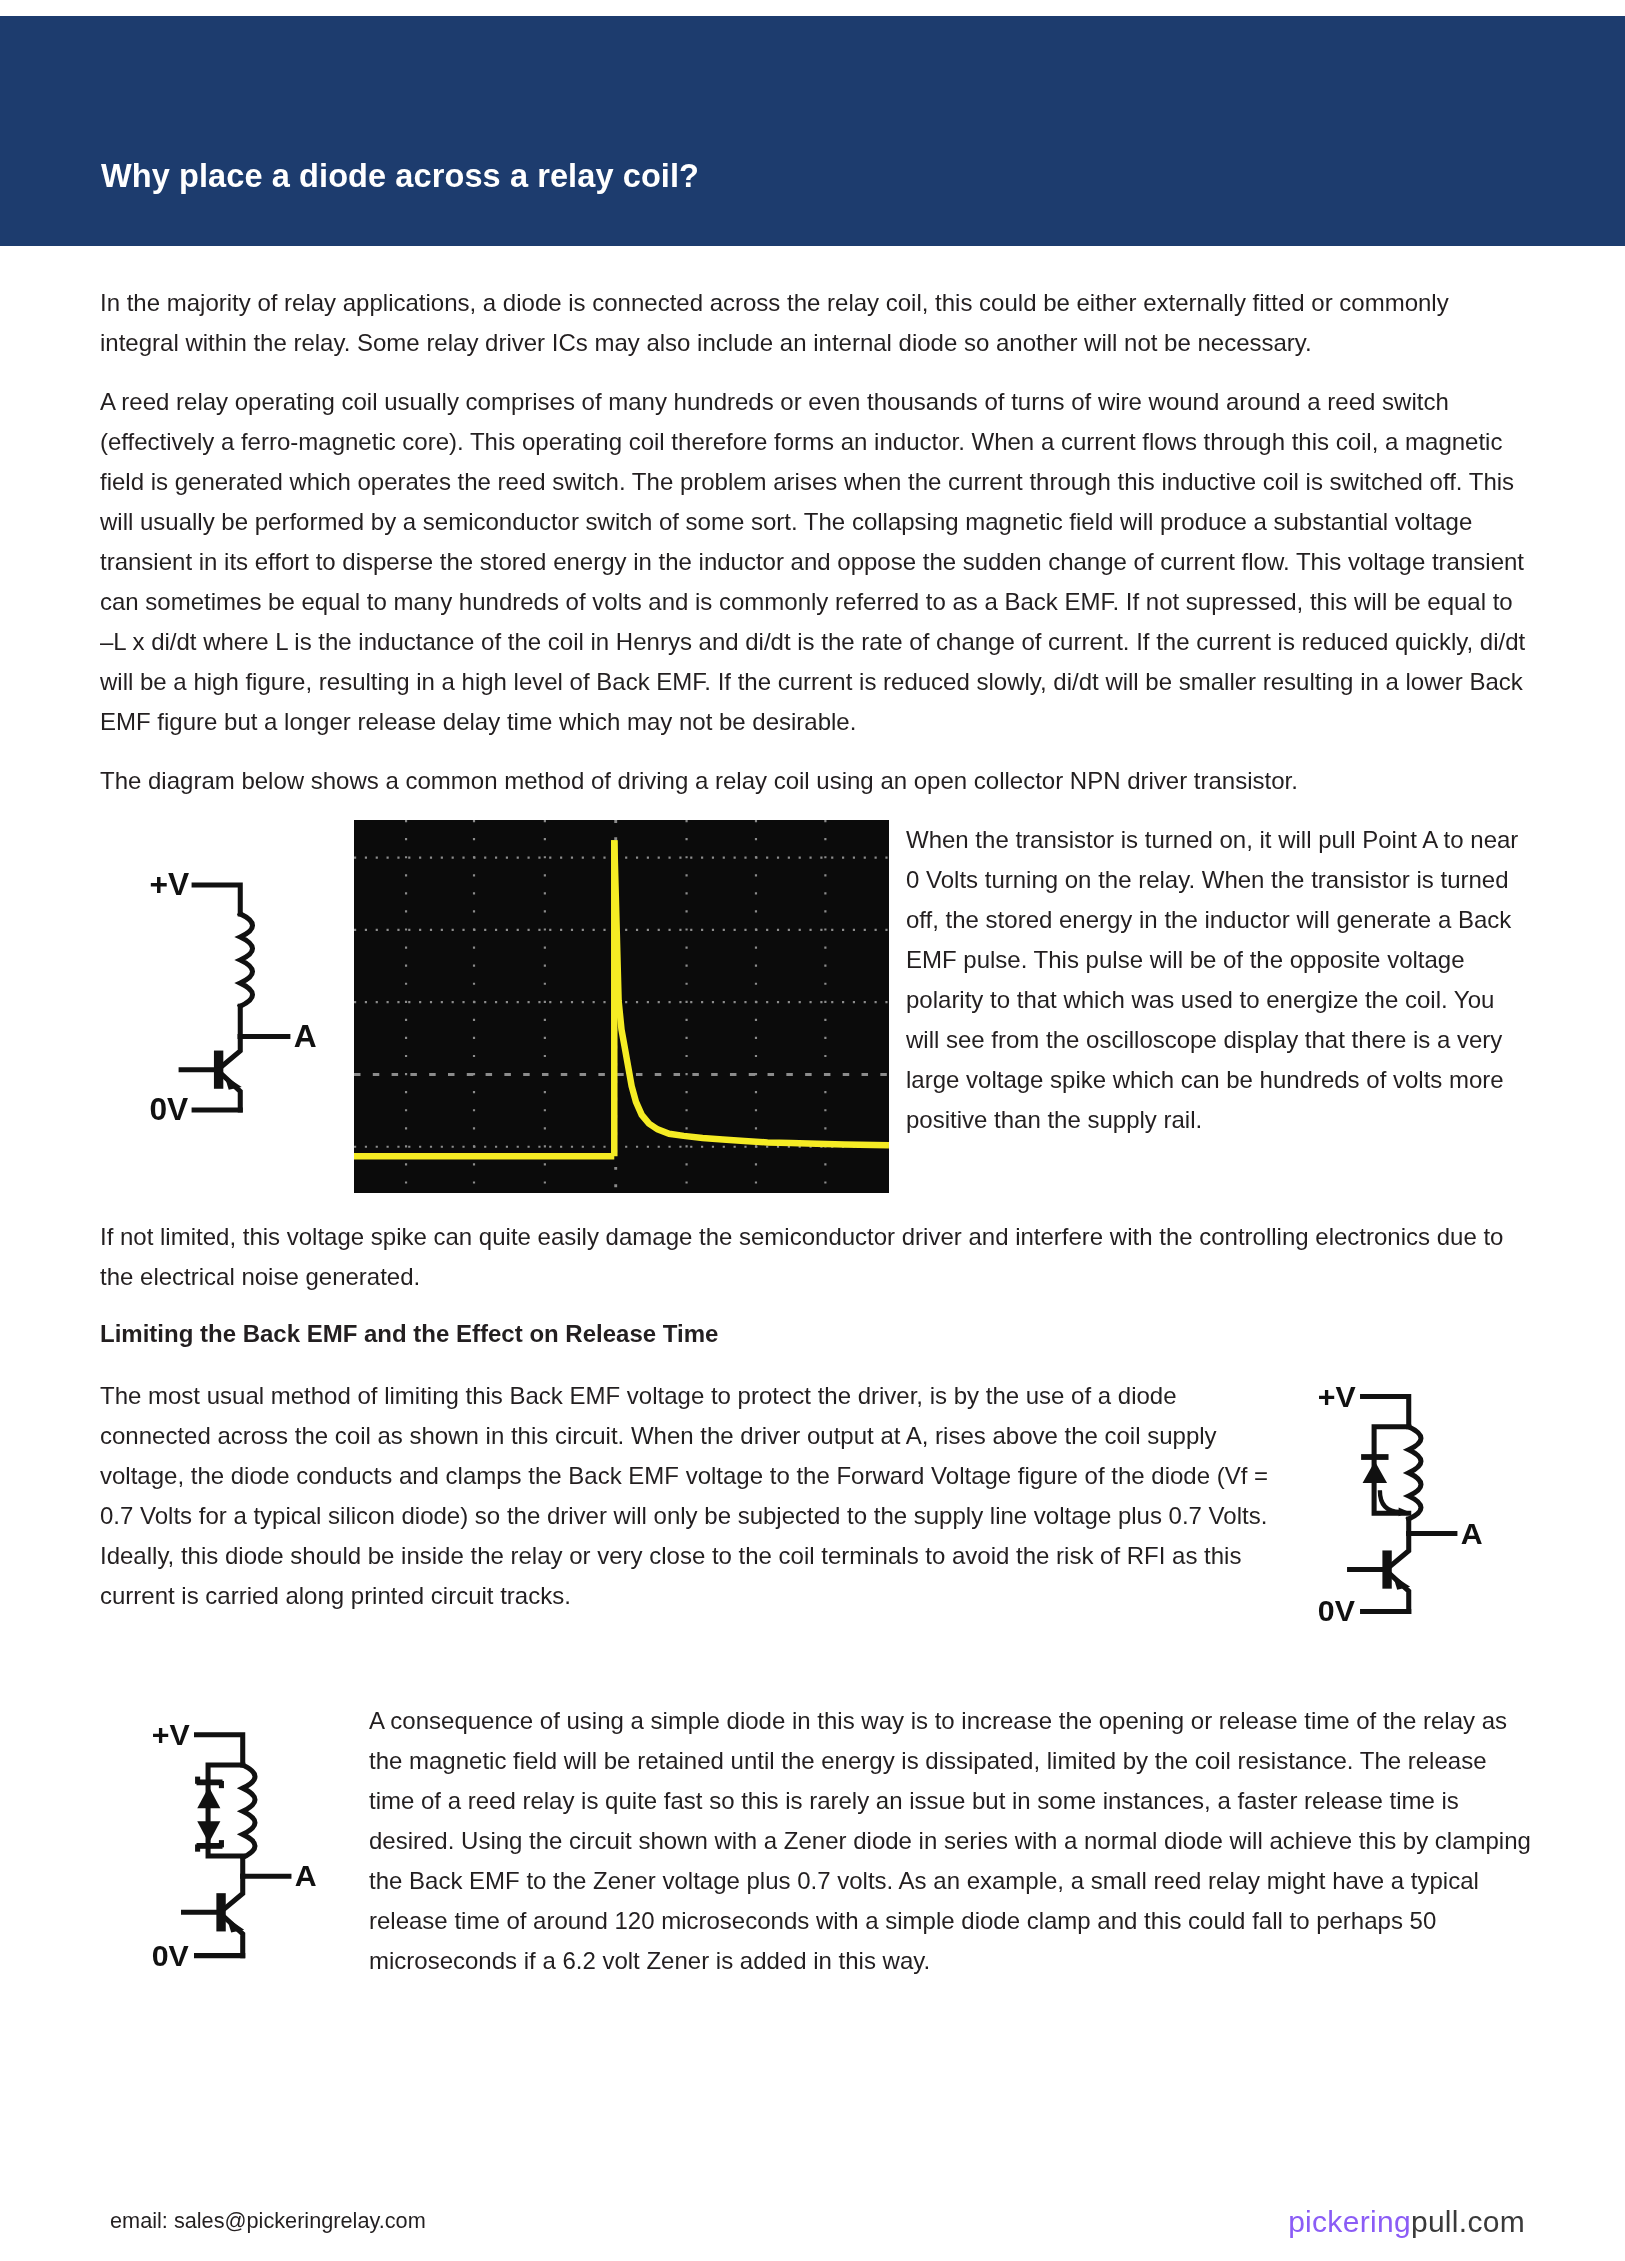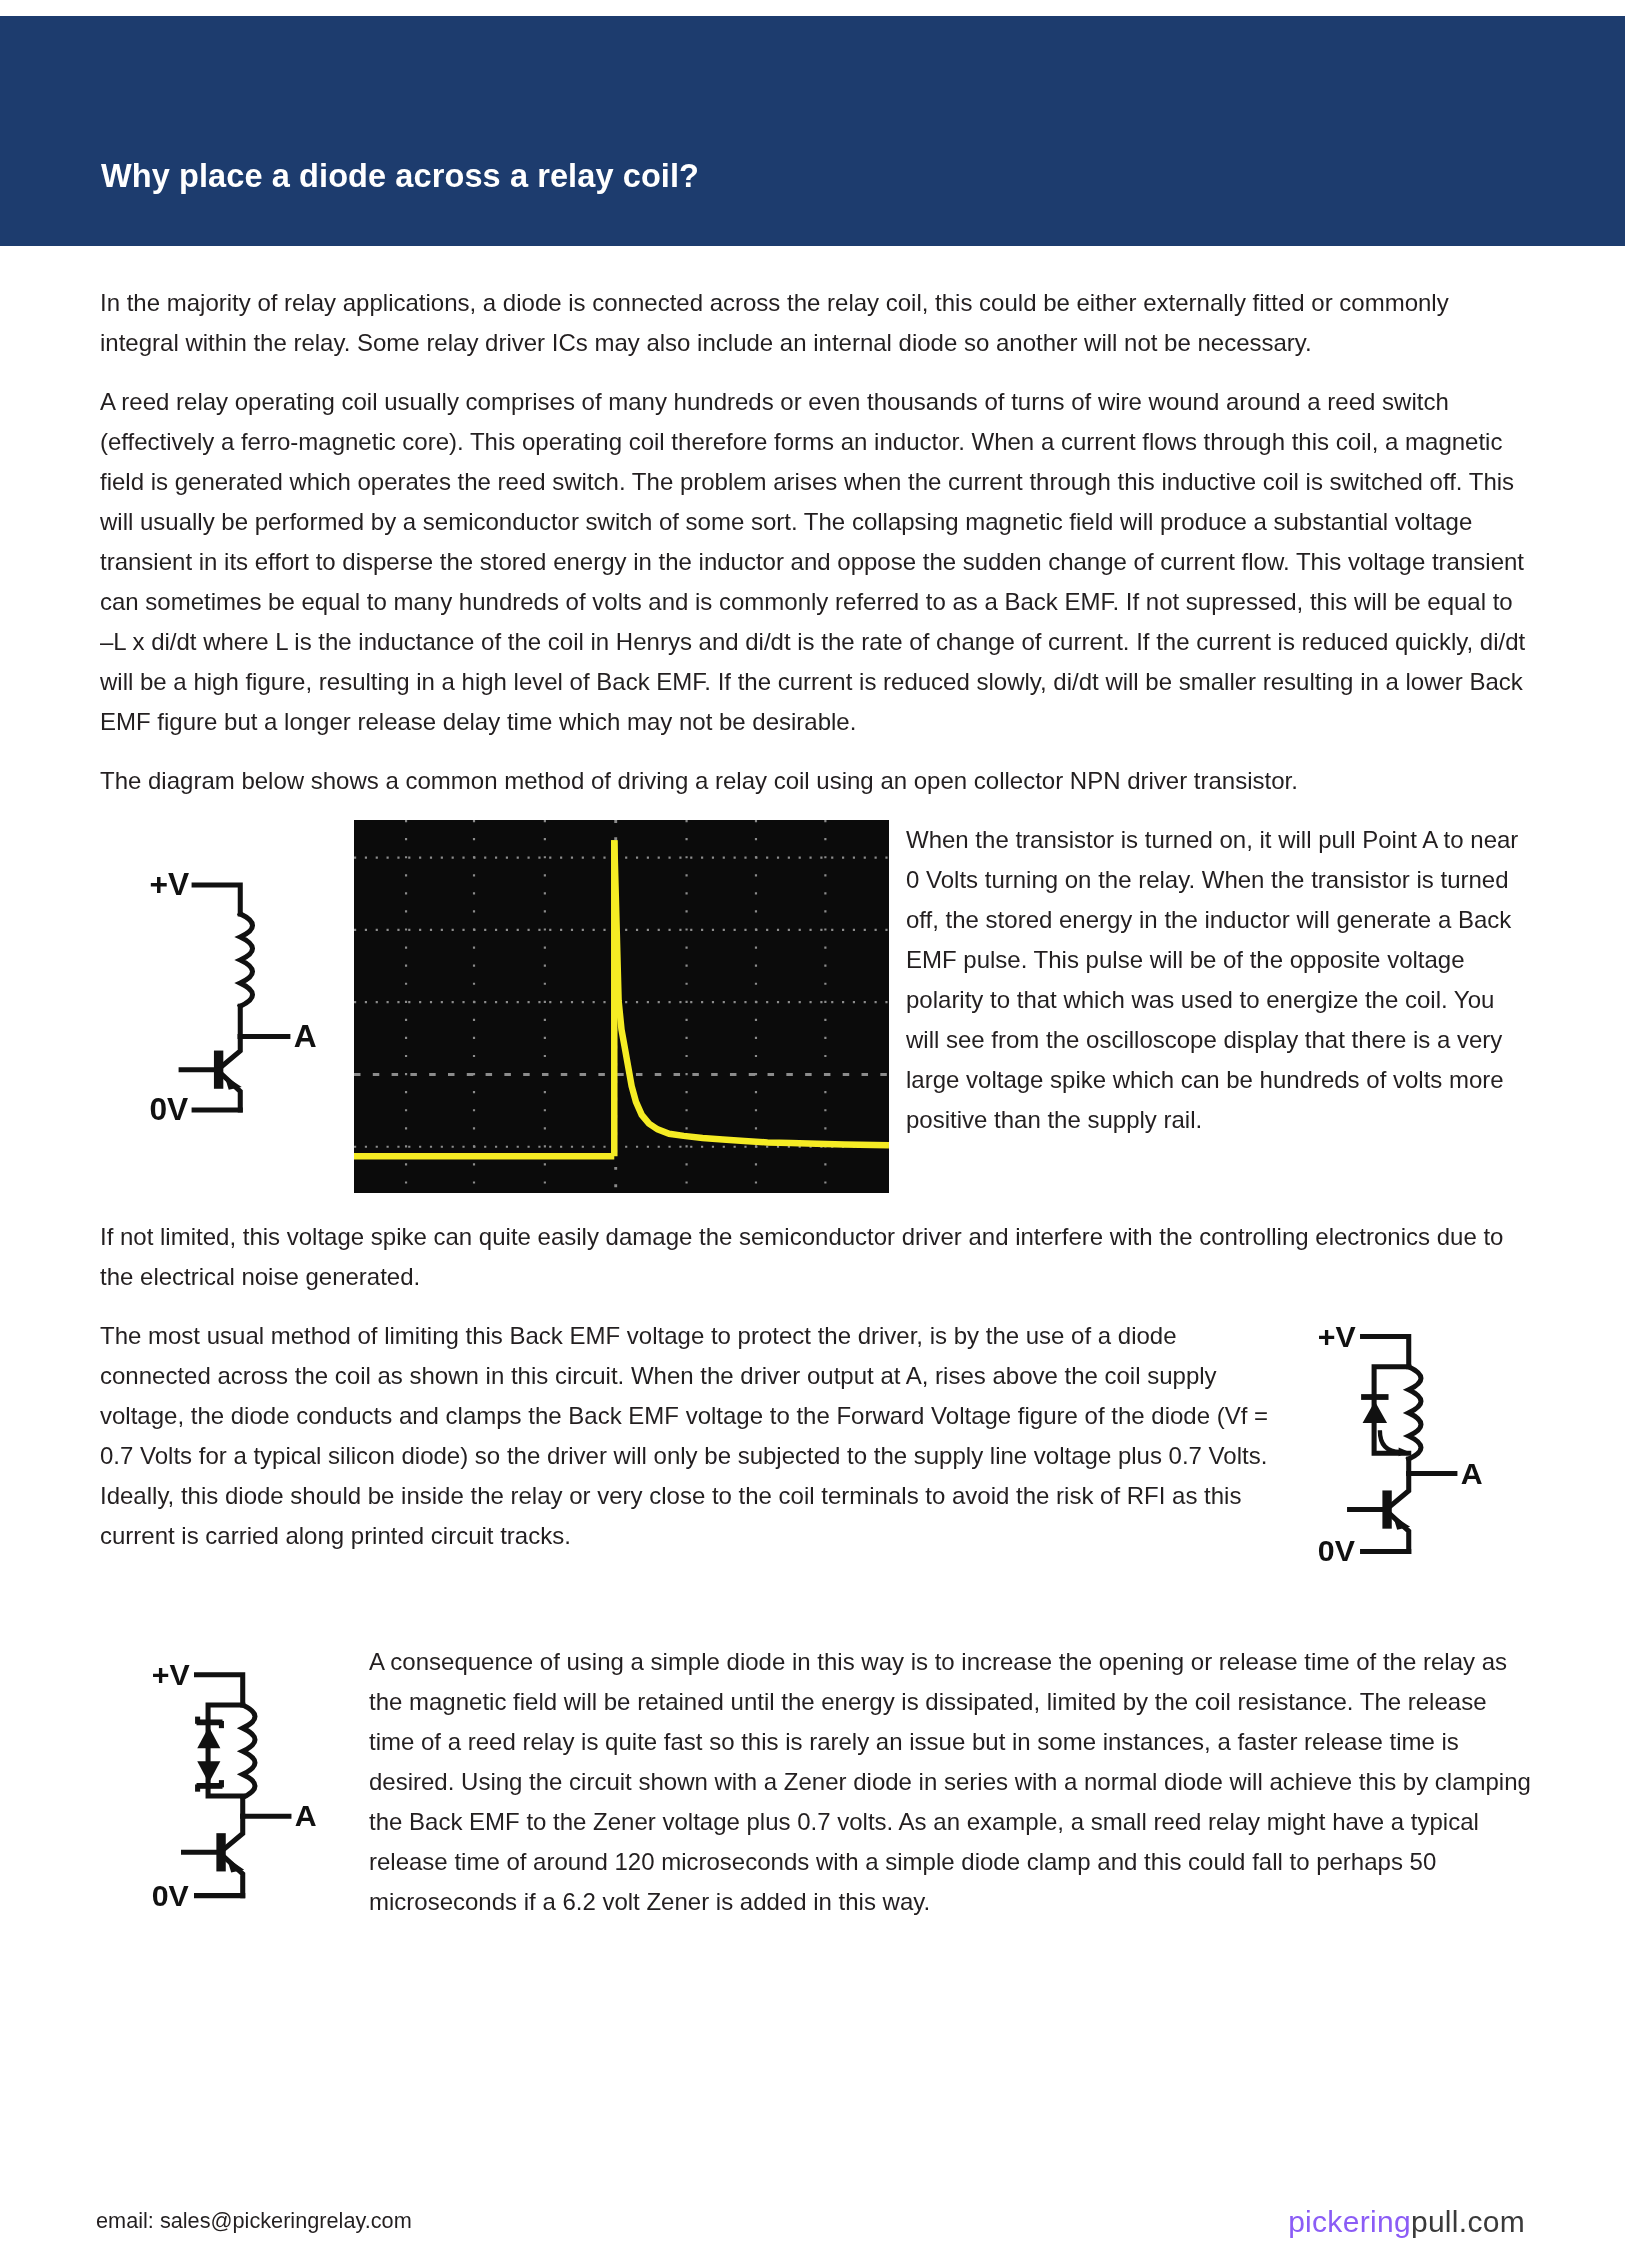--- a/index.html
+++ b/index.html
@@ -146,21 +146,21 @@
   
   .footer {
     position: absolute;
     left: 0;
     bottom: 0;
     width: 1625px;
     height: 87px;
   }
   .footer-email {
     position: absolute;
-    left: 96px;
+    left: 110px;
     bottom: 27.5px;
     font-size: 21.7px;
     color: #231f20;
     white-space: nowrap;
   }
   .footer-url {
     position: absolute;
     right: 100px;
     bottom: 21.7px;
     font-size: 30px;
@@ -251,20 +251,21 @@
                    L678 449 L740 450"></path>
         </g>
       </svg>
     </div>
 
     <div class="figure-caption-right">When the transistor is turned on, it will pull Point A to near 0 Volts turning on the relay. When the transistor is turned off, the stored energy in the inductor will generate a Back EMF pulse. This pulse will be of the opposite voltage polarity to that which was used to energize the coil. You will see from the oscilloscope display that there is a very large voltage spike which can be hundreds of volts more positive than the supply rail.</div>
   </div>
 
   <p class="body-text">If not limited, this voltage spike can quite easily damage the semiconductor driver and interfere with the controlling electronics due to the electrical noise generated.</p>
 
+  <h2 class="section-heading">Limiting the Back EMF and the Effect on Release Time</h2>
 
   <div class="figure-row-2">
     <div class="row2-text">The most usual method of limiting this Back EMF voltage to protect the driver, is by the use of a diode connected across the coil as shown in this circuit.  When the driver output at A, rises above the coil supply voltage, the diode conducts and clamps the Back EMF voltage to the Forward Voltage figure of the diode (Vf = 0.7 Volts for a typical silicon diode) so the driver will only be subjected to the supply line voltage plus 0.7 Volts. Ideally, this diode should be inside the relay or very close to the coil terminals to avoid the risk of RFI as this current is carried along printed circuit tracks.</div>
 
     <div class="circuit-diode">
       <svg viewBox="0 0 320 420" width="231" height="303" aria-hidden="true">
         <g stroke="#111111" stroke-width="7" fill="none" stroke-linecap="square">
 
           <path d="M88 38 L152 38 L152 80"></path>
 

